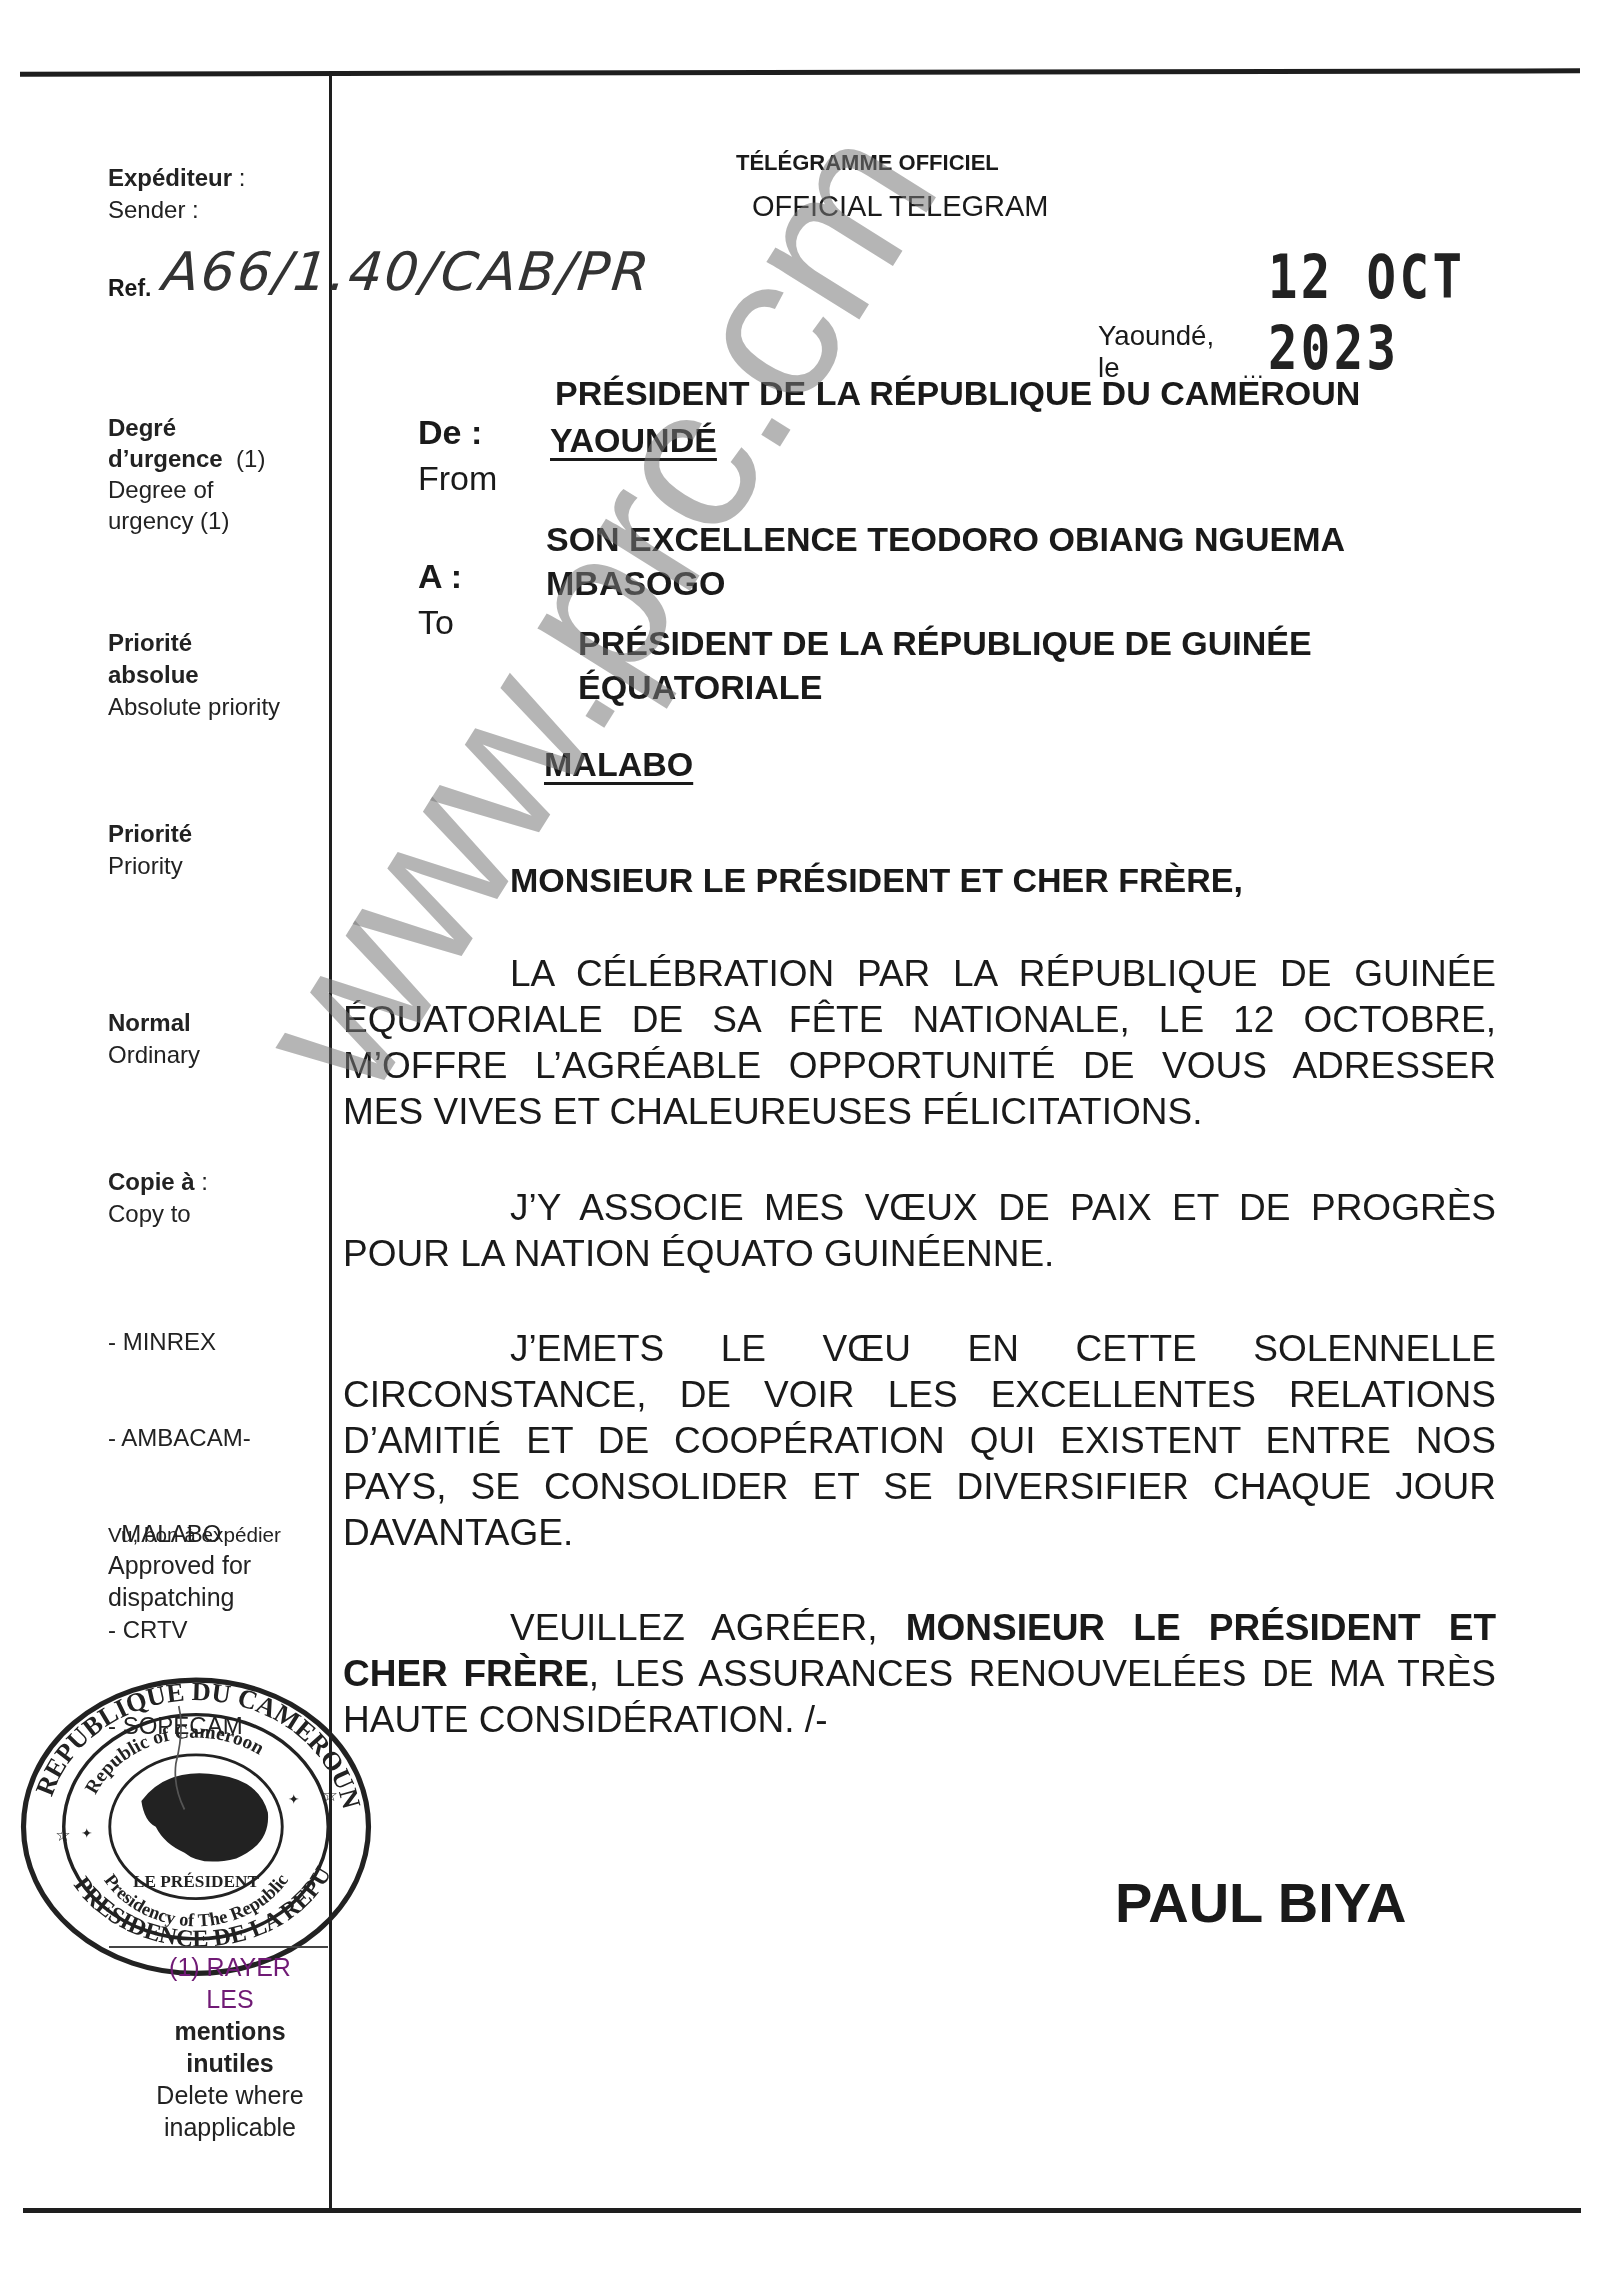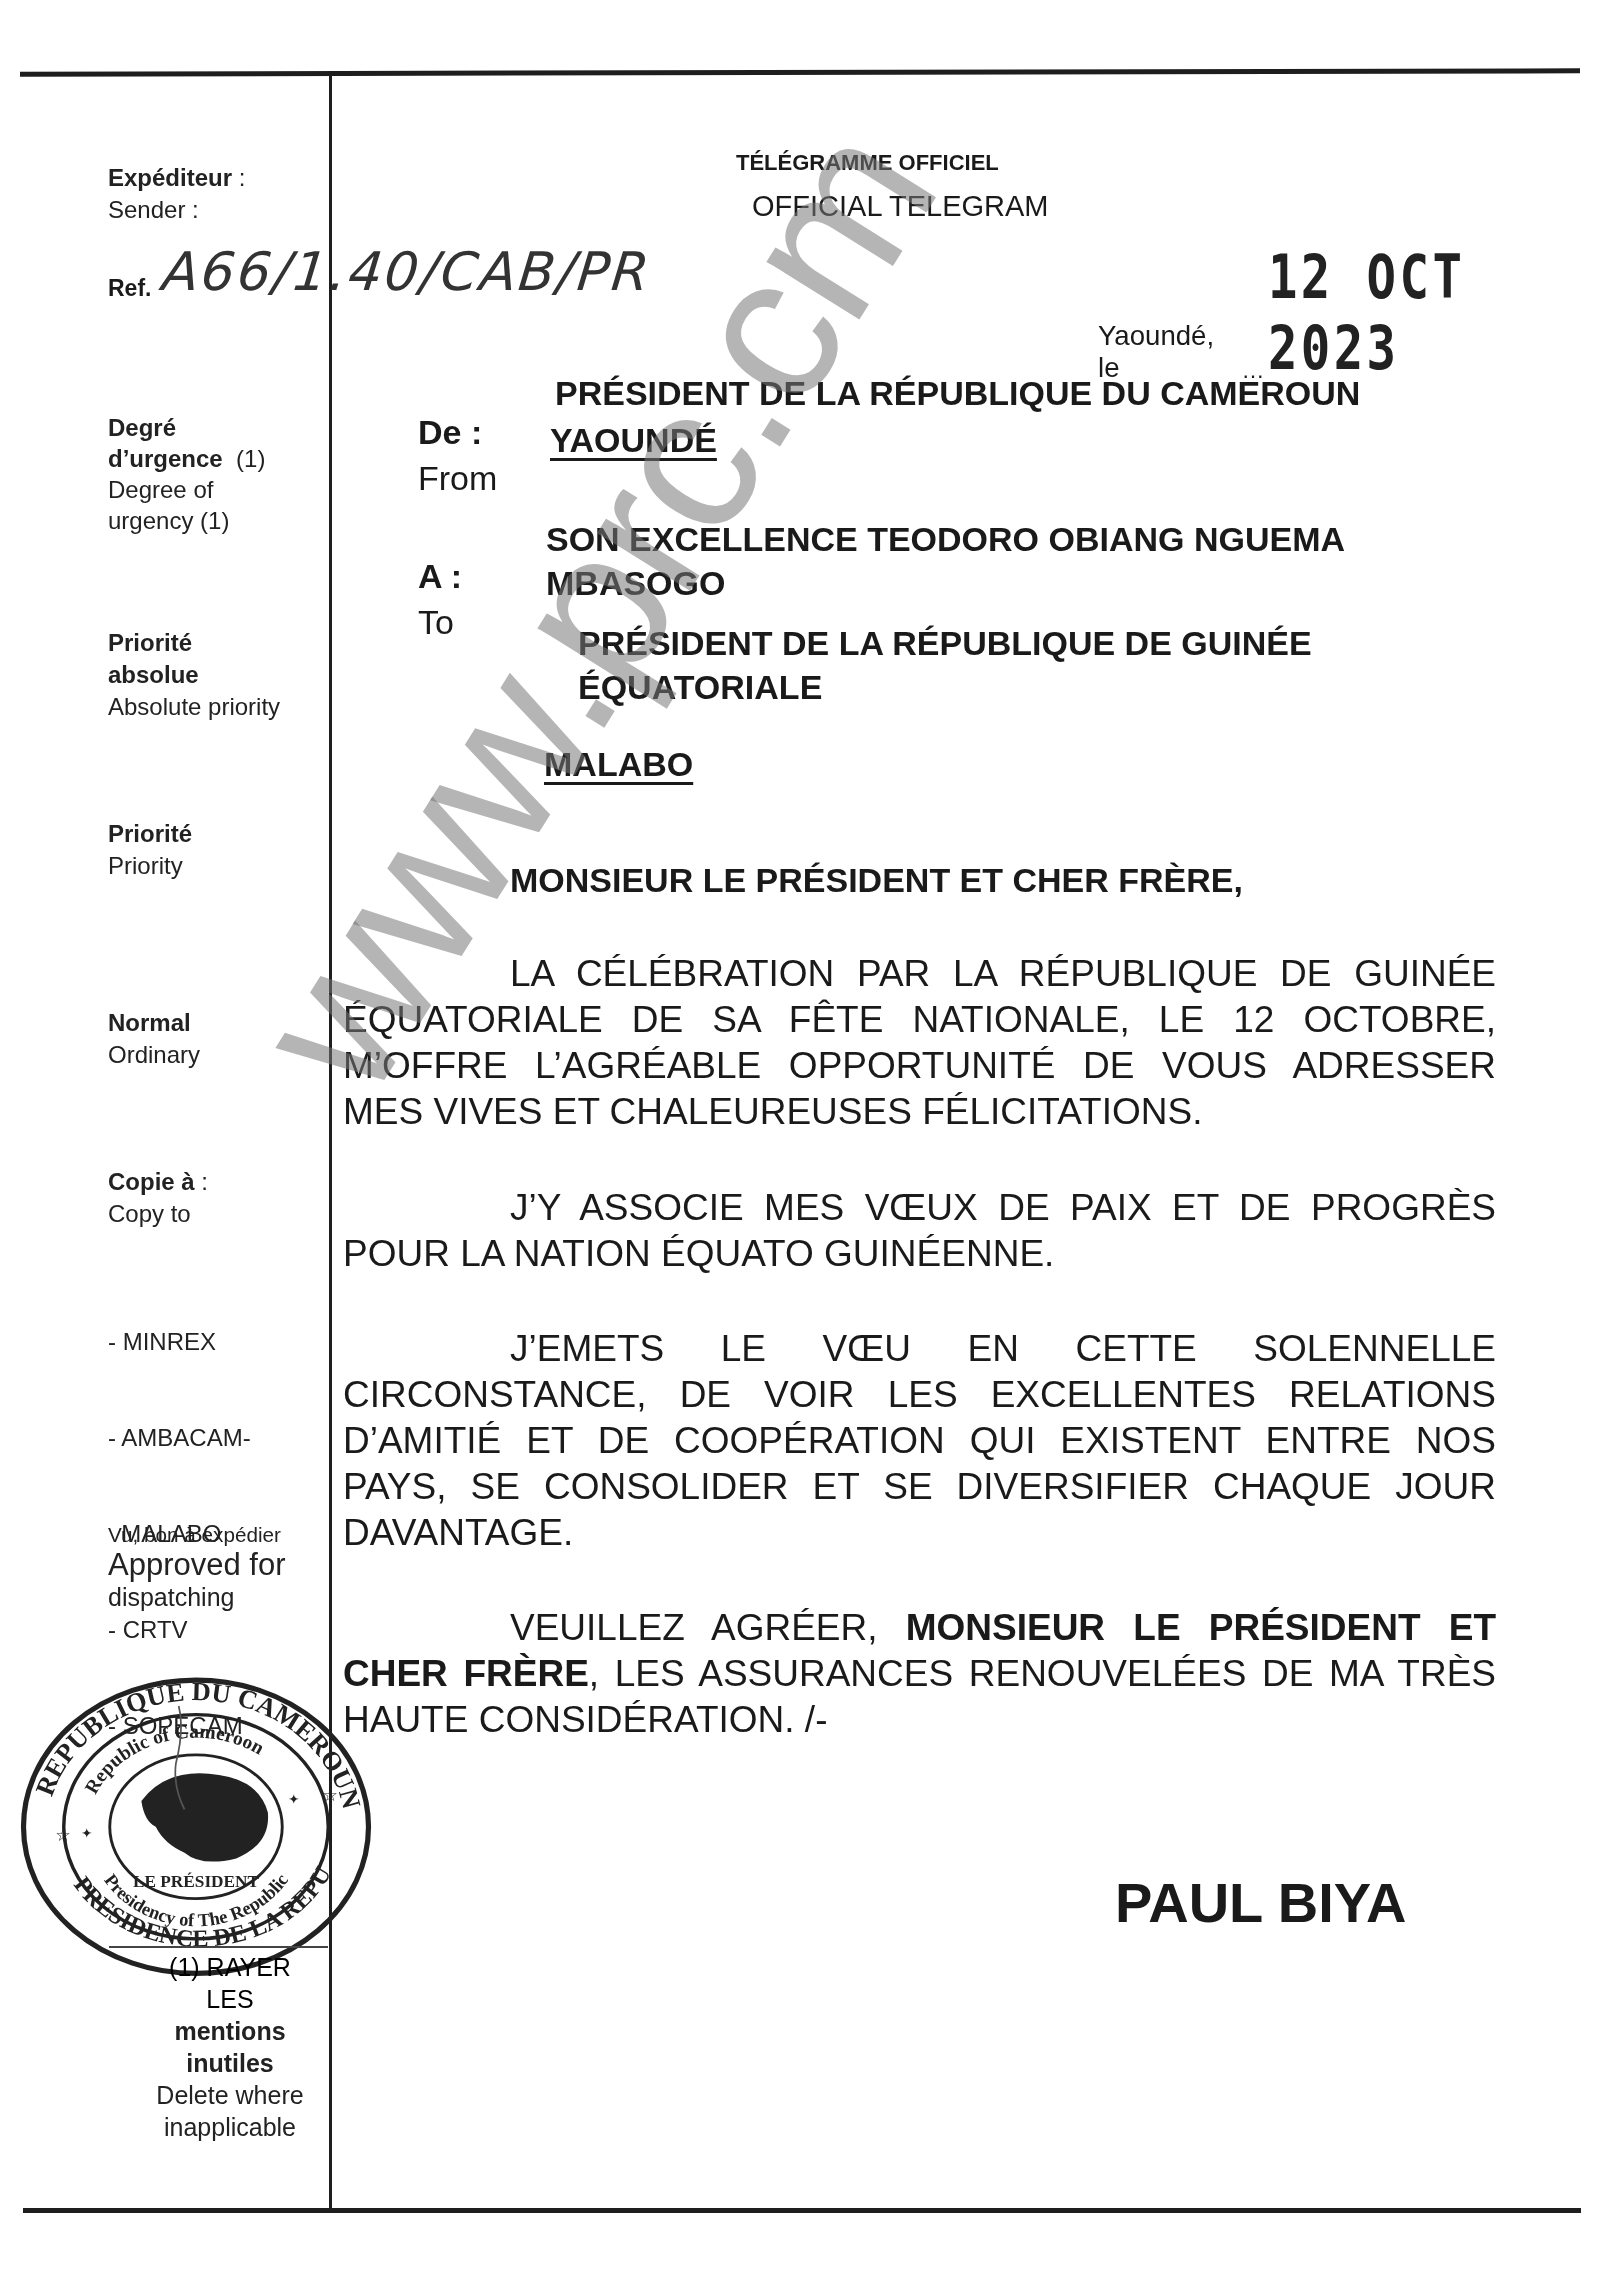--- a/index.html
+++ b/index.html
@@ -97,21 +97,21 @@
 <div class="lc" style="top:1262px; line-height:32px; white-space:pre;">
   <div>- MINREX</div>
   <div>- AMBACAM-</div>
   <div>  MALABO</div>
   <div>- CRTV</div>
   <div>- SOPECAM</div>
 </div>
 
 <div class="lc" style="top:1521px;">
   <div style="font-size:20.7px; line-height:27.6px;">Vu, bon à expédier</div>
-  <div style="font-size:31px;">Approved for</div>
+  <div style="font-size:25px;">Approved for</div>
   <div style="font-size:25px;">dispatching</div>
 </div>
 
 <svg class="seal" viewBox="0 0 640 560">
   <defs>
     <path id="outerTop" d="M 60 300 A 260 230 0 0 1 580 300"></path>
     <path id="outerBot" d="M 90 360 A 250 210 0 0 0 560 360"></path>
     <path id="innerTop" d="M 130 300 A 190 165 0 0 1 510 300"></path>
     <path id="innerBot" d="M 140 340 A 185 160 0 0 0 500 340"></path>
   </defs>
@@ -134,21 +134,21 @@
   <text x="320" y="395" text-anchor="middle" font-family="Liberation Serif, serif" font-weight="700" font-size="30" fill="#222">LE PRÉSIDENT</text>
   <text x="75" y="315" font-size="30" fill="#222">☆</text>
   <text x="540" y="245" font-size="30" fill="#222">☆</text>
   <text x="120" y="310" font-size="24" fill="#222">✦</text>
   <text x="480" y="250" font-size="24" fill="#222">✦</text>
   <path d="M 290 80 Q 300 120 285 180 Q 280 220 300 260" fill="none" stroke="#555" stroke-width="3"></path>
 </svg>
 
 <div class="hline" style="left:109px; top:1946px; width:219px; height:1.7px; background:#444;"></div>
 <div class="footnote" style="top:1951px; width:172px; left:144px;">
-  <div style="color:#000000;">(1) RAYER LES</div>
+  <div style="color:#701a75;">(1) RAYER LES</div>
   <div style="font-weight:700;">mentions</div>
   <div style="font-weight:700;">inutiles</div>
   <div>Delete where</div>
   <div>inapplicable</div>
 </div>
 
 <div class="abs title-fr" style="left:736px; top:150px;">TÉLÉGRAMME OFFICIEL</div>
 <div class="abs title-en" style="left:752px; top:190px;">OFFICIAL TELEGRAM</div>
 
 <div class="abs" style="left:108px; top:241px; display:flex; align-items:flex-end;">

